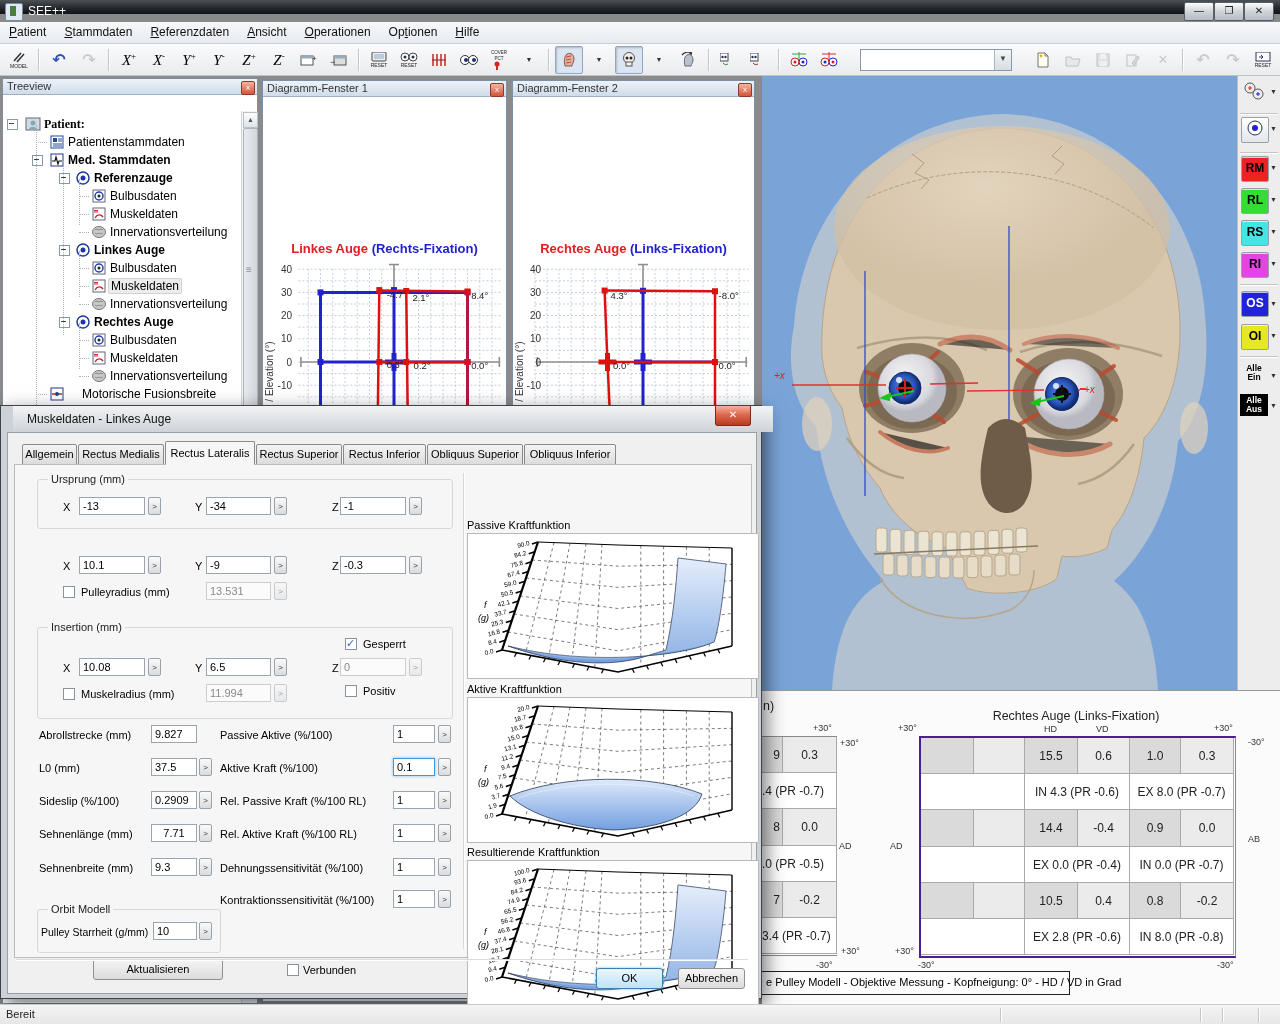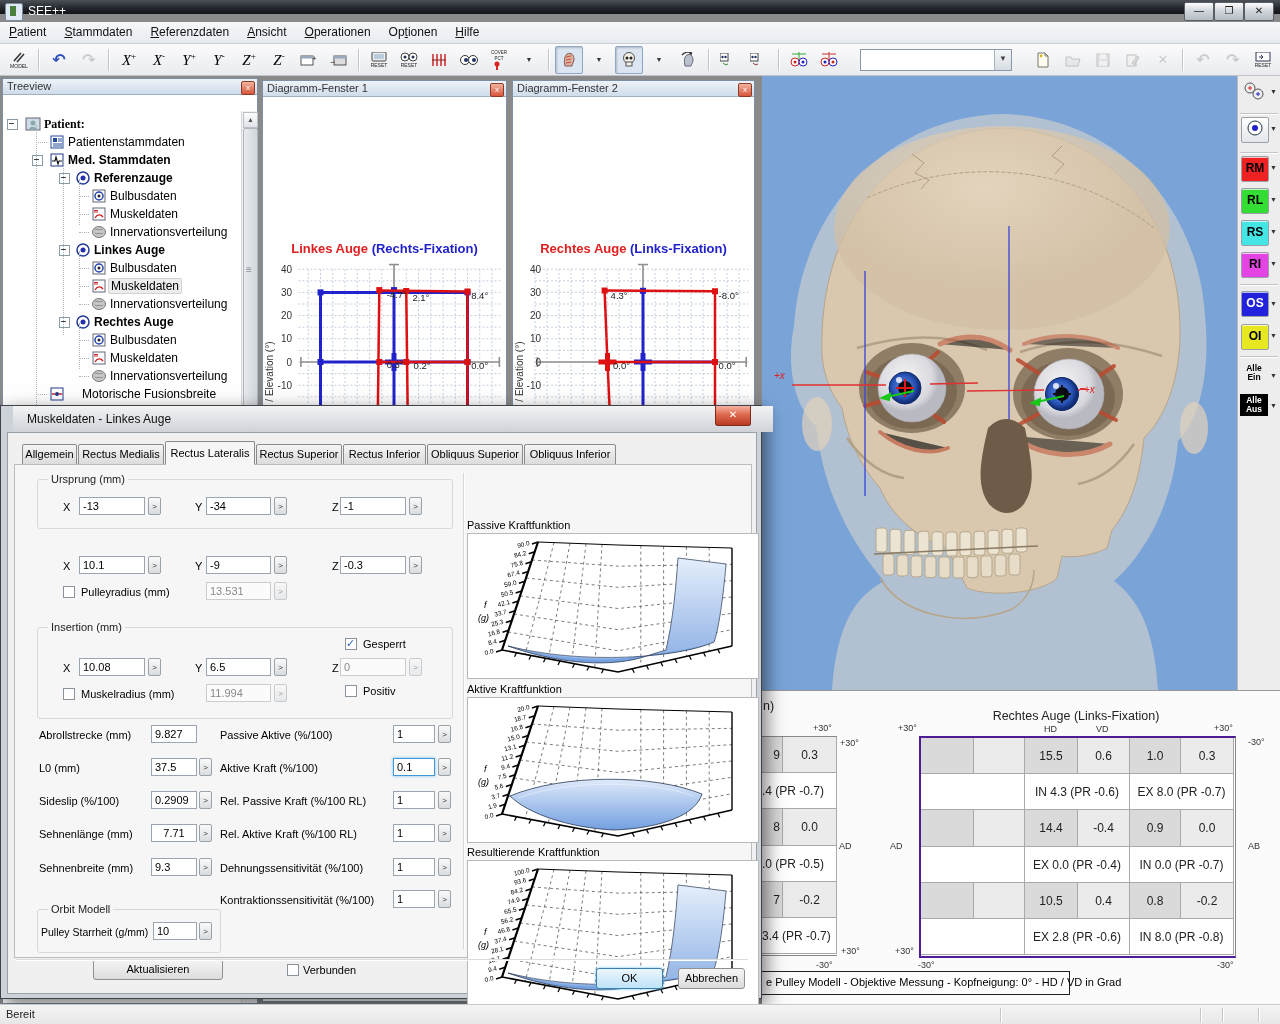--- a/index.html
+++ b/index.html
@@ -808,21 +808,21 @@
 <div id="tables-region">
   <div class="httitle" style="left:1px;top:8px">n)</div>
   <div class="httitle" style="left:157px;top:18px;width:314px;text-align:center">Rechtes Auge (Links-Fixation)</div>
   <div class="htmark" style="left:282px;top:33px">HD</div>
   <div class="htmark" style="left:334px;top:33px">VD</div>
 
   <div class="htmark" style="left:136px;top:32px">+30°</div>
   <div class="htmark" style="left:452px;top:32px">+30°</div>
   <div class="htmark" style="left:486px;top:46px">-30°</div>
   <div class="htmark" style="left:128px;top:150px">AD</div>
-  <div class="htmark" style="left:486px;top:150px">AB</div>
+  <div class="htmark" style="left:486px;top:143px">AB</div>
   <div class="htmark" style="left:133px;top:255px">+30°</div>
   <div class="htmark" style="left:156px;top:269px">-30°</div>
   <div class="htmark" style="left:455px;top:269px">-30°</div>
 
   <div class="htmark" style="left:51px;top:32px">+30°</div>
   <div class="htmark" style="left:78px;top:47px">+30°</div>
   <div class="htmark" style="left:77px;top:150px">AD</div>
   <div class="htmark" style="left:79px;top:255px">+30°</div>
   <div class="htmark" style="left:54px;top:269px">-30°</div>
   <div id="hess-right-grid" class="abs" style="left:157px;top:45px;width:314px;height:218px;border:2px solid #4c1d95;border-right:1px solid #888;background:#fff">

